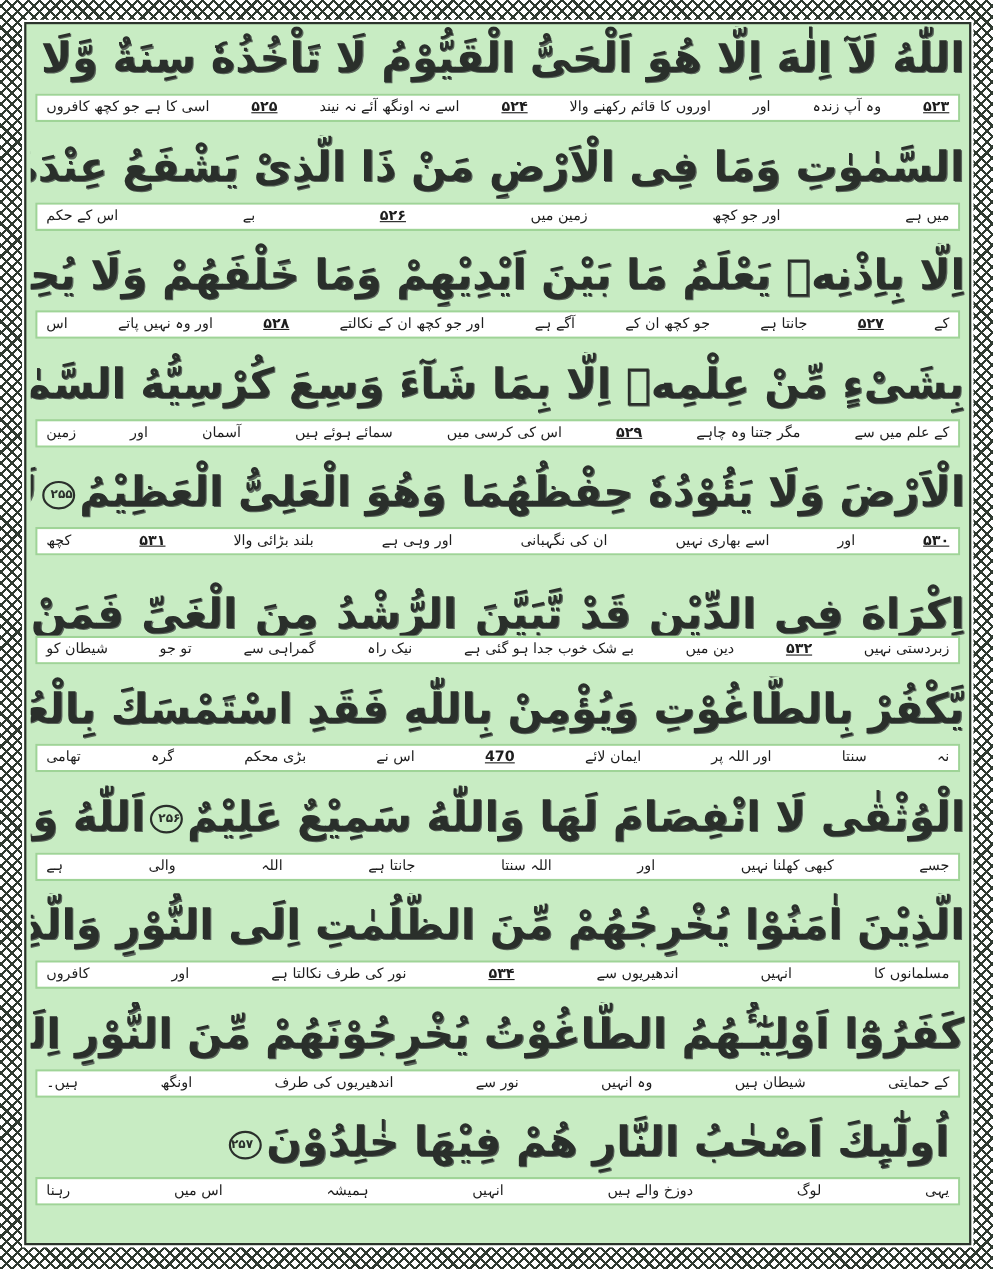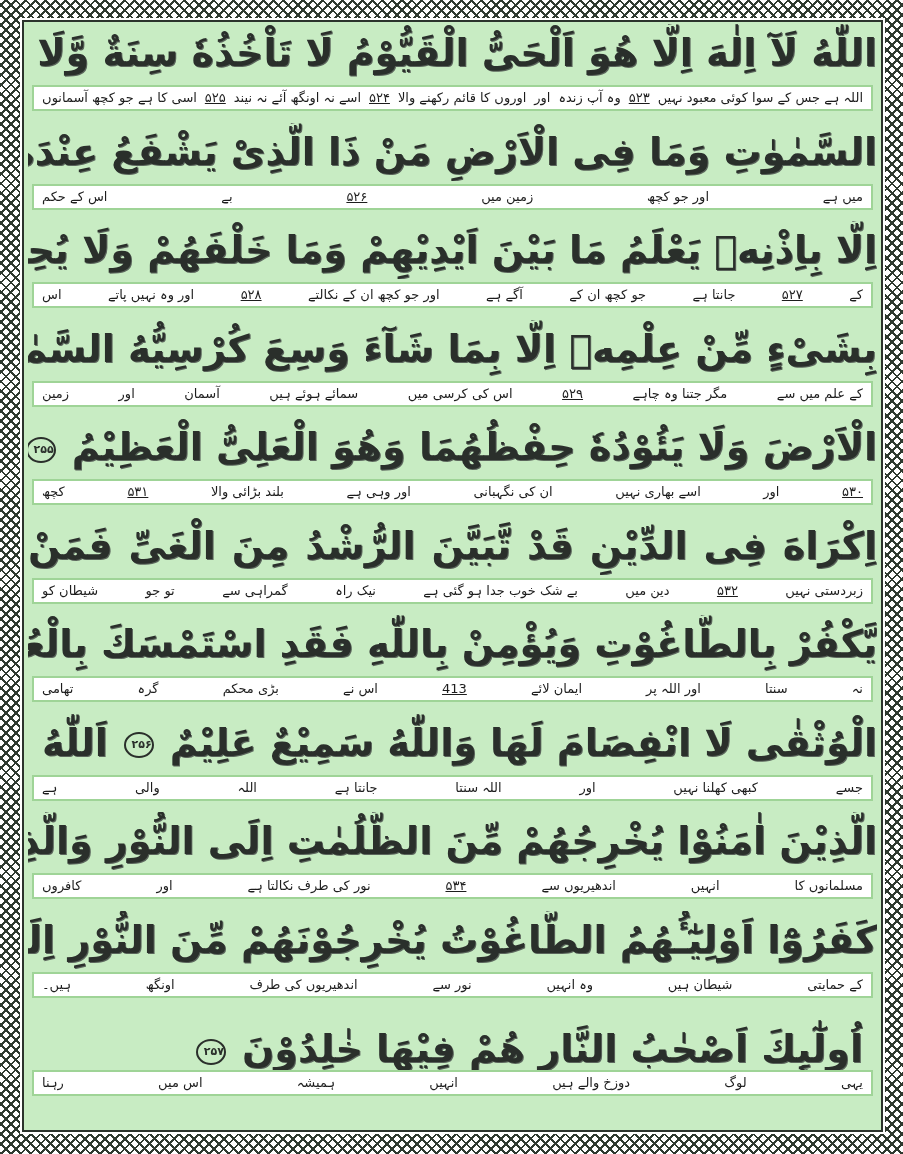--- a/index.html
+++ b/index.html
@@ -14,43 +14,42 @@
   .page{position:absolute;left:26px;top:24px;width:853px;height:1106px;}
   .row{position:absolute;left:0;width:853px;}
   .ayah{position:absolute;left:2px;right:2px;height:58px;direction:rtl;text-align:justify;text-align-last:justify;
     font-family:"DejaVu Sans",sans-serif;font-size:38px;font-weight:bold;color:#2a2f2b;line-height:58px;white-space:nowrap;overflow:hidden;
     text-shadow:1px 1px 0 #5b655c;}
   .ayah.short{text-align:right;text-align-last:auto;padding-right:14px;}
   .trans{position:absolute;left:6px;right:6px;height:22px;background:#ffffff;border:2px solid #9fd497;
     direction:rtl;font-family:"DejaVu Sans",sans-serif;font-size:13px;color:#1d1d1d;line-height:22px;white-space:nowrap;overflow:hidden;
     display:flex;justify-content:space-between;padding:0 8px;box-sizing:content-box;}
   .trans span{display:inline-block;}
-  .trans .note{text-decoration:underline;font-weight:normal;}
-  .marker{display:inline-block;width:26px;height:22px;border:2px solid #2a2f2b;border-radius:50%;font-size:11px;line-height:22px;text-align:right;vertical-align:middle;text-shadow:none;font-weight:bold;margin:0 16px;}
+  .trans .note{text-decoration:underline;font-weight:bold;}
+  .marker{display:inline-block;width:26px;height:22px;border:2px solid #2a2f2b;border-radius:50%;font-size:11px;line-height:22px;text-align:left;vertical-align:middle;text-shadow:none;font-weight:bold;margin:0 4px;}
 </style>
 </head>
 <body>
 
 <div class="frame"></div>
 <div class="frame-inner-white"></div>
 <div class="rule"></div>
 
 <div class="page" id="page">
     <div class="row" style="top: 0px;">
       <div class="ayah" style="top: 0px;"><span>اللّٰهُ لَآ اِلٰهَ اِلَّا هُوَ اَلْحَیُّ الْقَیُّوْمُ لَا تَاْخُذُهٗ سِنَةٌ وَّلَا نَوْمٌ لَهٗ مَا فِی</span></div>
       <div class="trans" style="top: 61px;">
-        <span>اللہ ہے جس کے سوا کوئی معبود نہیں</span>
         <span class="note">۵۲۳</span>
         <span>وہ آپ زندہ</span>
         <span>اور</span>
         <span>اوروں کا قائم رکھنے والا</span>
         <span class="note">۵۲۴</span>
         <span>اسے نہ اونگھ آئے نہ نیند</span>
         <span class="note">۵۲۵</span>
-        <span>اسی کا ہے جو کچھ آسمانوں</span>
+        <span>اسی کا ہے جو کچھ کافروں</span>
       </div>
     </div>
     <div class="row" style="top: 98.5px;">
       <div class="ayah" style="top: 0px;"><span>السَّمٰوٰتِ وَمَا فِی الْاَرْضِ مَنْ ذَا الَّذِیْ یَشْفَعُ عِنْدَهٗ</span></div>
       <div class="trans" style="top: 61px;">
         <span>میں ہے</span>
         <span>اور جو کچھ</span>
         <span>زمین میں</span>
         <span class="note">۵۲۶</span>
         <span>بے</span>
@@ -91,40 +90,40 @@
         <span>اور</span>
         <span>اسے بھاری نہیں</span>
         <span>ان کی نگہبانی</span>
         <span>اور وہی ہے</span>
         <span>بلند بڑائی والا</span>
         <span class="note">۵۳۱</span>
         <span>کچھ</span>
       </div>
     </div>
     <div class="row" style="top: 492.5px;">
-      <div class="ayah" style="top: 0px;"><span>اِكْرَاهَ فِی الدِّیْنِ قَدْ تَّبَیَّنَ الرُّشْدُ مِنَ الْغَیِّ فَمَنْ</span></div>
+      <div class="ayah" style="top: 12px;"><span>اِكْرَاهَ فِی الدِّیْنِ قَدْ تَّبَیَّنَ الرُّشْدُ مِنَ الْغَیِّ فَمَنْ</span></div>
       <div class="trans" style="top: 61px;">
         <span>زبردستی نہیں</span>
         <span class="note">۵۳۲</span>
         <span>دین میں</span>
         <span>بے شک خوب جدا ہو گئی ہے</span>
         <span>نیک راہ</span>
         <span>گمراہی سے</span>
         <span>تو جو</span>
         <span>شیطان کو</span>
       </div>
     </div>
     <div class="row" style="top: 591px;">
       <div class="ayah" style="top: 0px;"><span>یَّكْفُرْ بِالطَّاغُوْتِ وَیُؤْمِنْ بِاللّٰهِ فَقَدِ اسْتَمْسَكَ بِالْعُرْوَةِ</span></div>
       <div class="trans" style="top: 61px;">
         <span>نہ</span>
         <span>سنتا</span>
         <span>اور اللہ پر</span>
         <span>ایمان لائے</span>
-        <span class="note">413</span>
+        <span class="note">470</span>
         <span>اس نے</span>
         <span>بڑی محکم</span>
         <span>گرہ</span>
         <span>تھامی</span>
       </div>
     </div>
     <div class="row" style="top: 689.5px;">
       <div class="ayah" style="top: 0px;"><span>الْوُثْقٰى لَا انْفِصَامَ لَهَا وَاللّٰهُ سَمِیْعٌ عَلِیْمٌ</span><span class="marker">۲۵۶</span><span>اَللّٰهُ وَلِیُّ</span></div>
       <div class="trans" style="top: 61px;">
         <span>جسے</span>
@@ -155,21 +154,21 @@
         <span>کے حمایتی</span>
         <span>شیطان ہیں</span>
         <span>وہ انہیں</span>
         <span>نور سے</span>
         <span>اندھیریوں کی طرف</span>
         <span>اونگھ</span>
         <span>ہیں۔</span>
       </div>
     </div>
     <div class="row" style="top: 985px;">
-      <div class="ayah short" style="top: 11px;"><span>اُولٰٓىِٕكَ اَصْحٰبُ النَّارِ هُمْ فِیْهَا خٰلِدُوْنَ</span><span class="marker">۲۵۷</span></div>
+      <div class="ayah short" style="top: 0px;"><span>اُولٰٓىِٕكَ اَصْحٰبُ النَّارِ هُمْ فِیْهَا خٰلِدُوْنَ</span><span class="marker">۲۵۷</span></div>
       <div class="trans" style="top: 61px;">
         <span>یہی</span>
         <span>لوگ</span>
         <span>دوزخ والے ہیں</span>
         <span>انہیں</span>
         <span>ہمیشہ</span>
         <span>اس میں</span>
         <span>رہنا</span>
       </div>
     </div>

